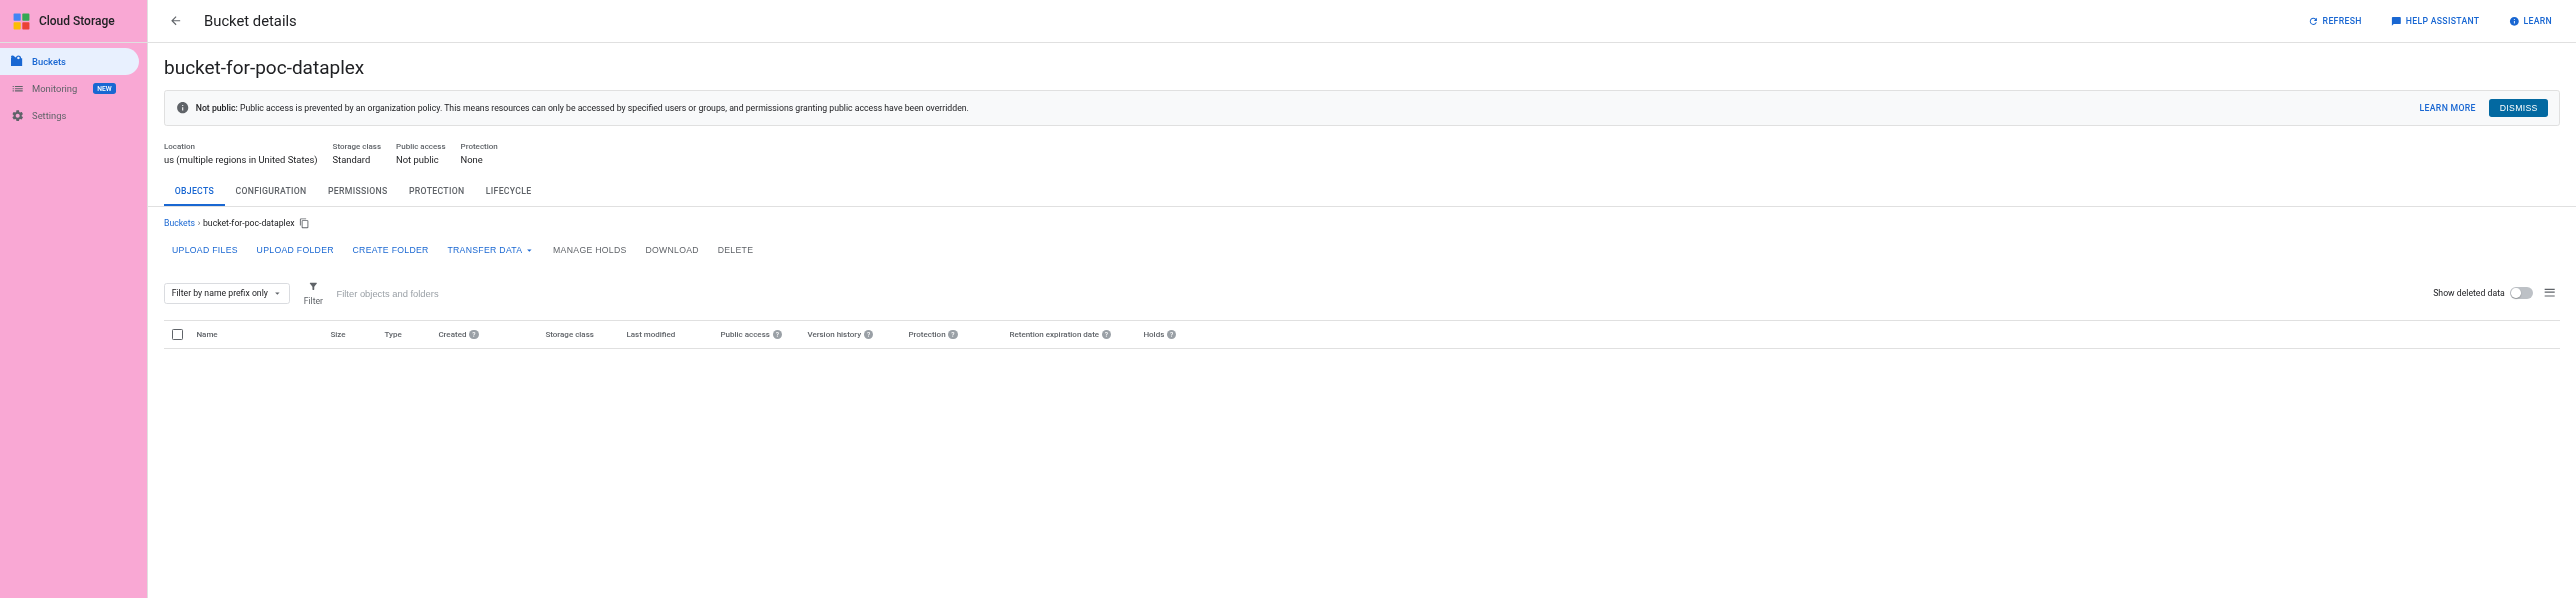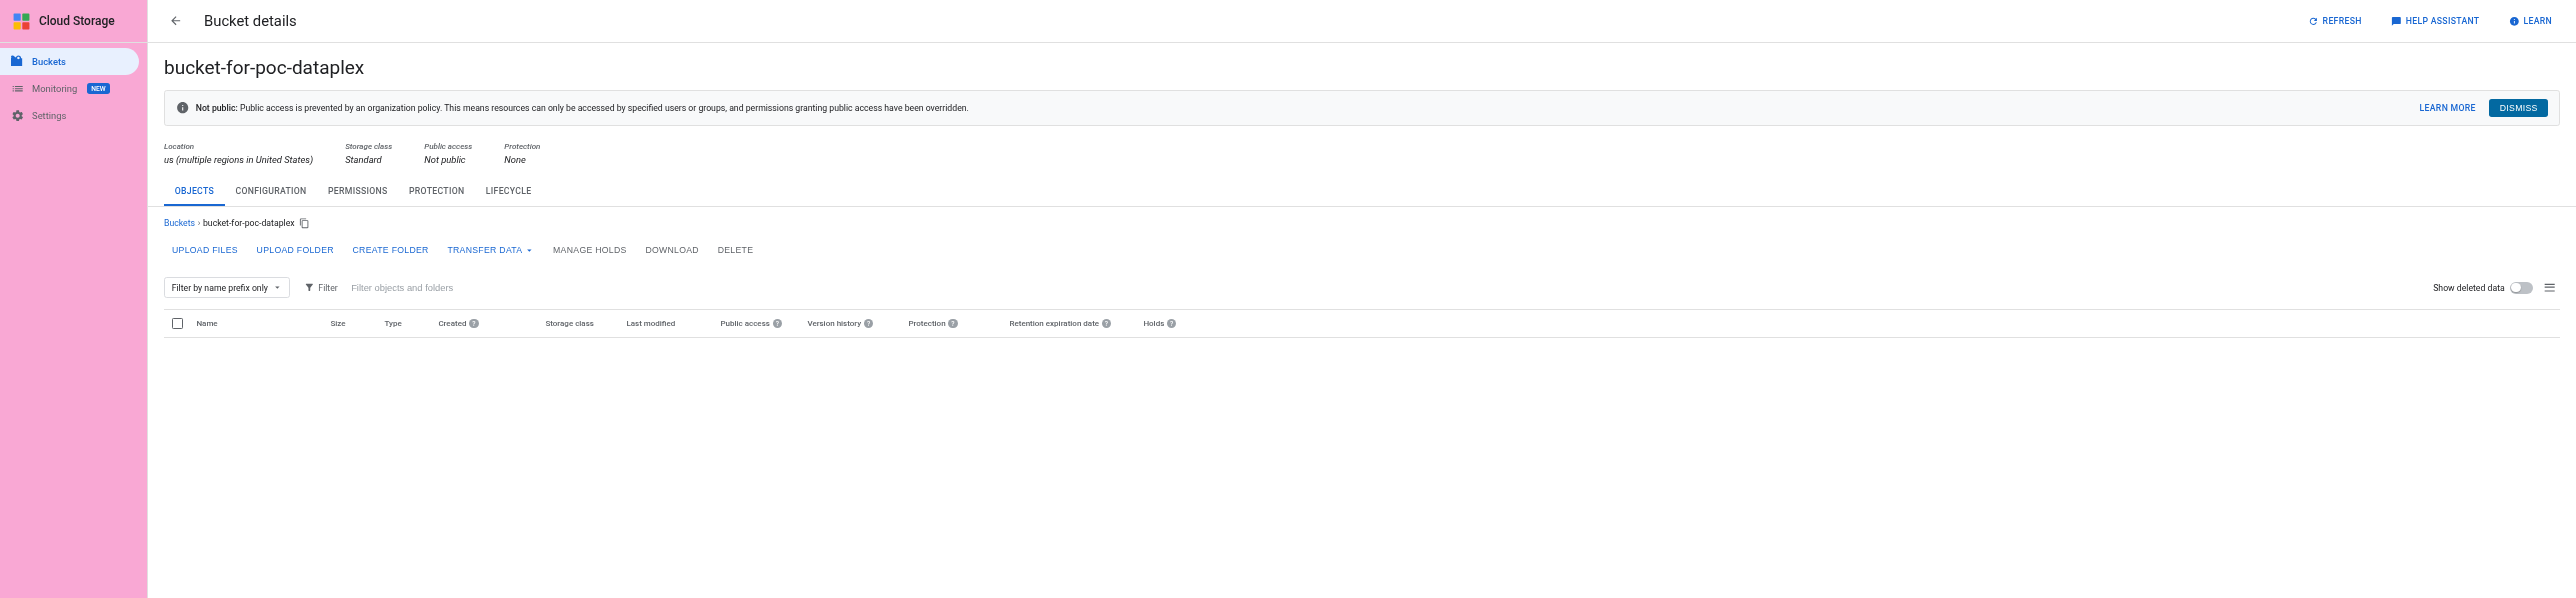--- a/index.html
+++ b/index.html
@@ -60,21 +60,21 @@
       align-items: center;
       justify-content: center;
     }
     .nav-badge {
       background: #1967d2;
       color: #fff;
       font-size: 6.7px;
       font-weight: 500;
       padding: 1.3px 4px;
       border-radius: 2.7px;
-      margin-left: 2px;
+      margin-left: 8px;
     }
 
     
     .main {
       flex: 1;
       display: flex;
       flex-direction: column;
       overflow: hidden;
     }
 
@@ -189,23 +189,22 @@
       padding: 4px 10.7px;
       border-radius: 2.7px;
       border: none;
       text-transform: uppercase;
       letter-spacing: 0.3px;
     }
 
     
     .meta-section {
       display: flex;
-      gap: 32px;
+      gap: 15px;
       padding: 5.4px 16px 13.4px;
-      font-style: italic;
     }
     .meta-item {}
     .meta-label {
       font-size: 8px;
       color: #5f6368;
       font-weight: 500;
       margin-bottom: 2.7px;
     }
     .meta-value {
       font-size: 9.4px;
@@ -310,20 +309,21 @@
     }
     .filter-icon-btn {
       display: flex;
       align-items: center;
       gap: 4px;
       font-size: 8.7px;
       color: #5f6368;
       cursor: pointer;
       padding: 4px 8px;
       border-radius: 2.7px;
+      flex-direction: column;
     }
     .filter-input {
       flex: 1;
       border: none;
       outline: none;
       font-size: 9.4px;
       color: #202124;
       padding: 4px 0;
     }
     .filter-input::placeholder { color: #9aa0a6; }

